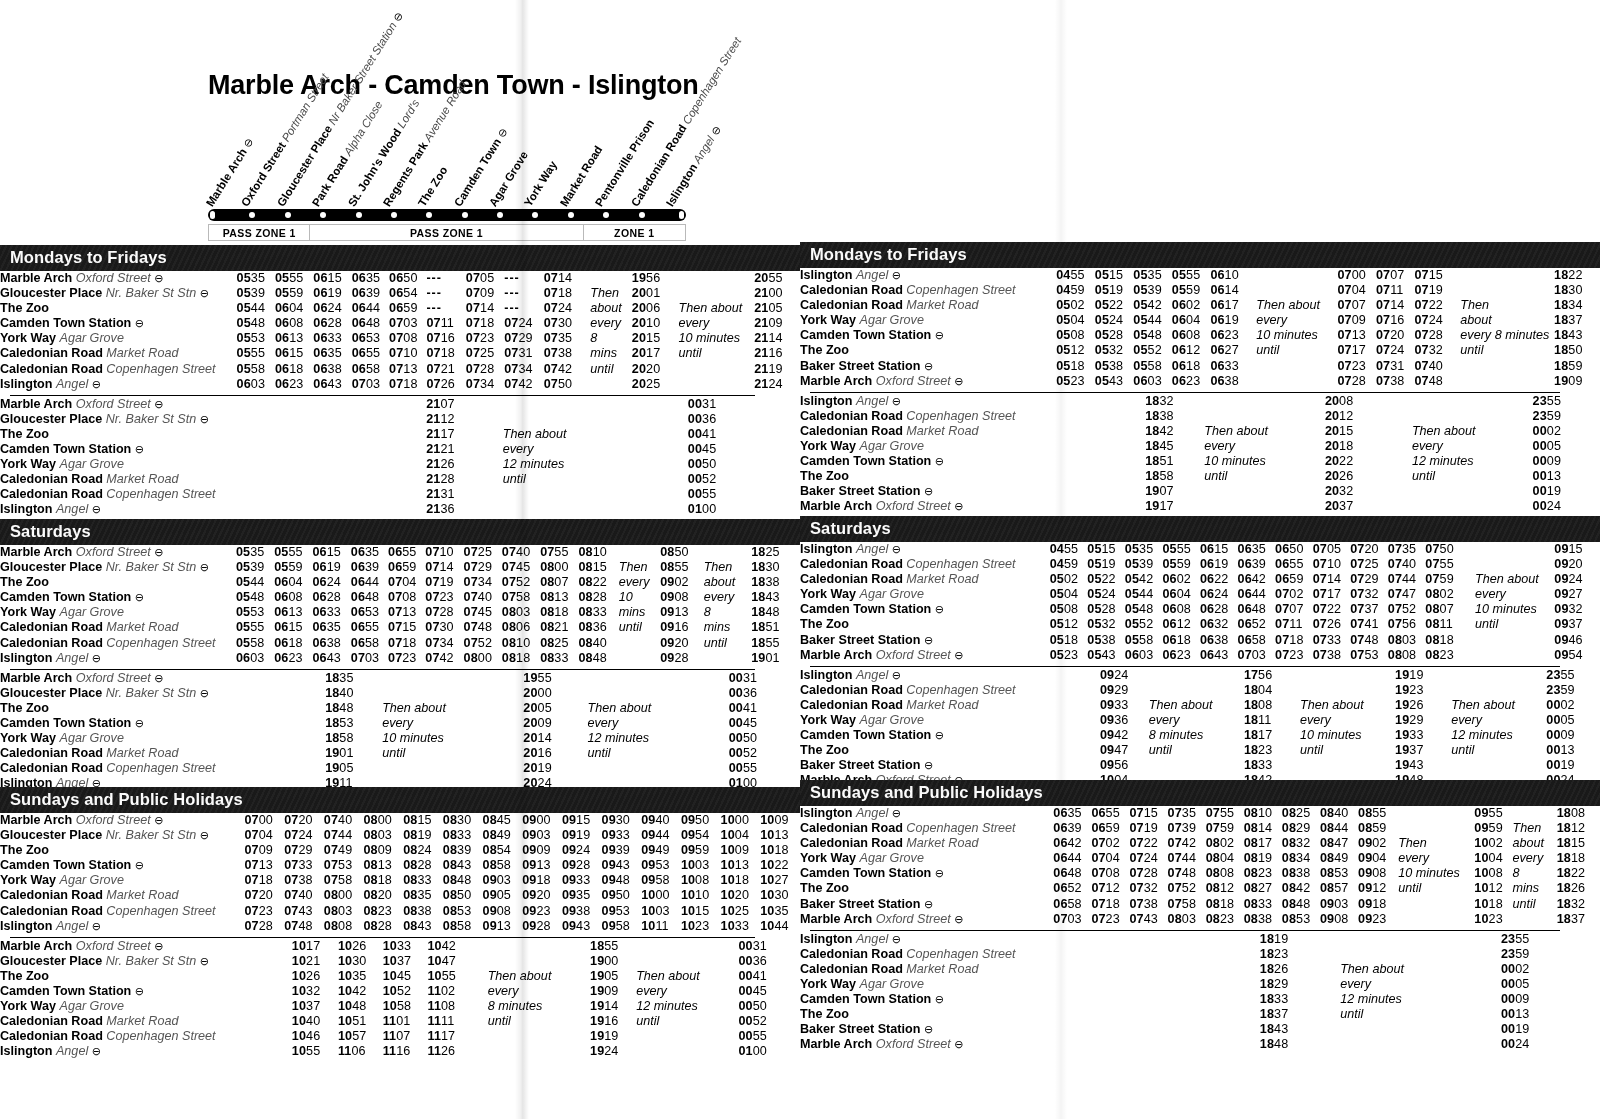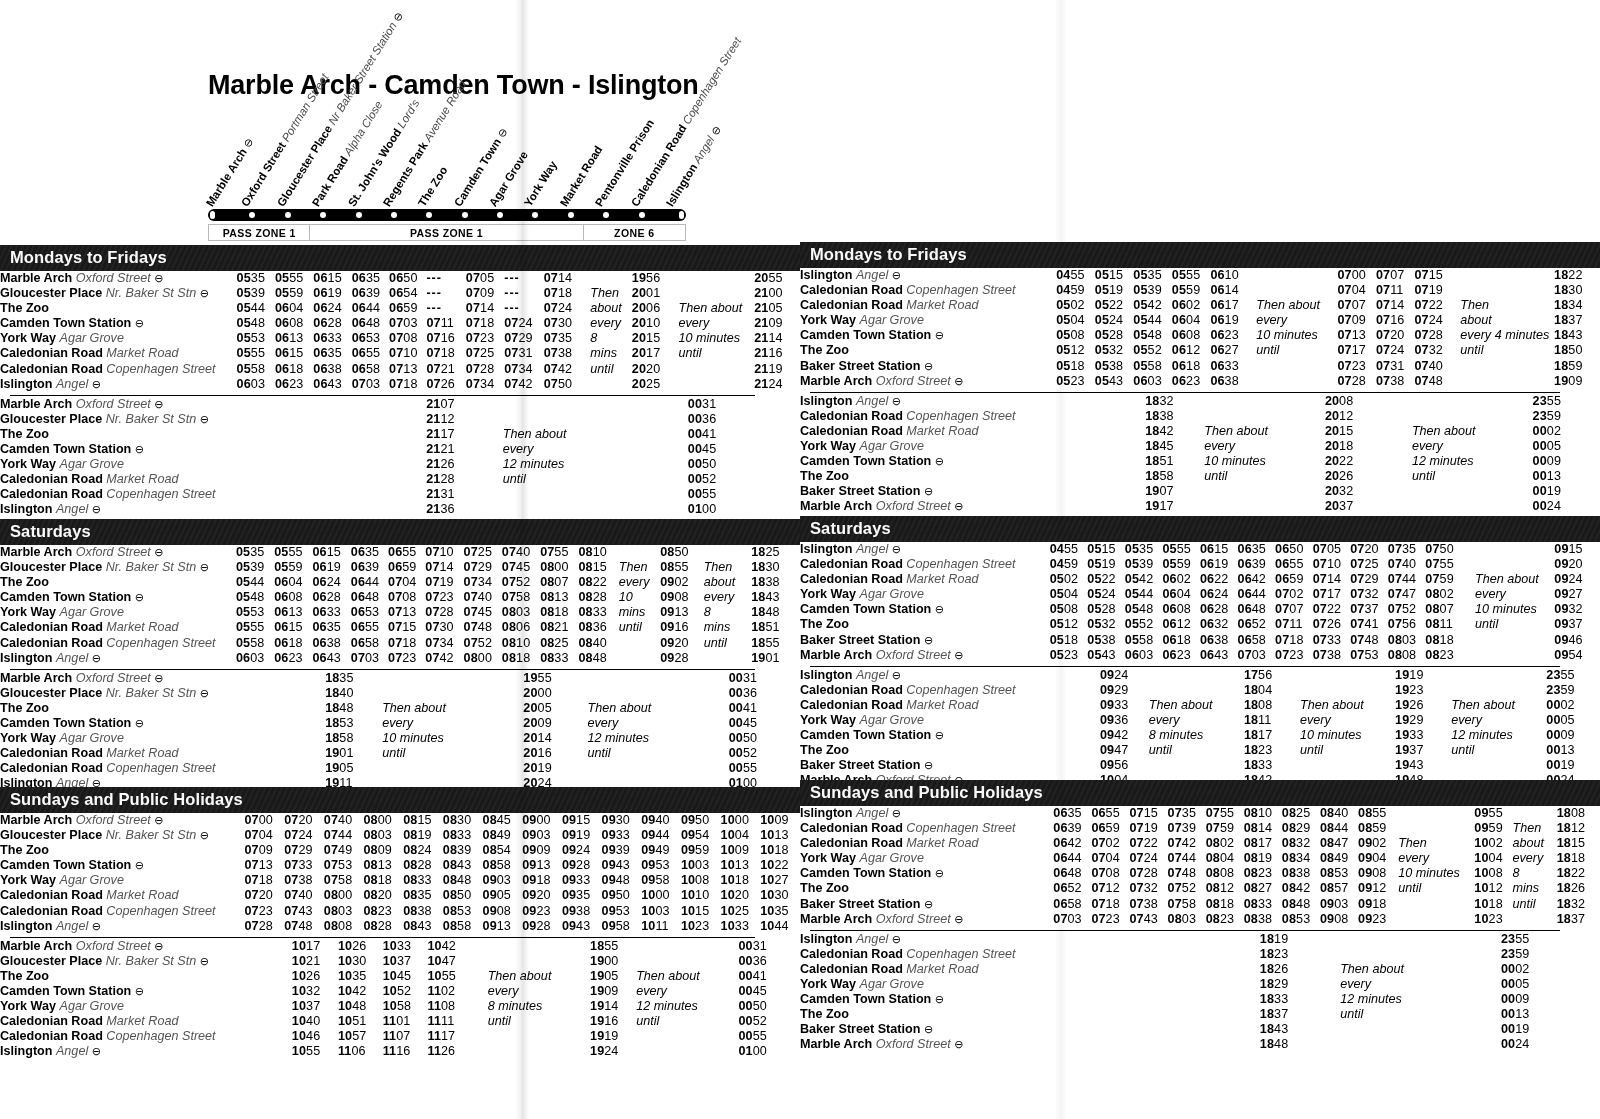--- a/index.html
+++ b/index.html
@@ -200,21 +200,21 @@
           <span class="dot" style="left:289.0769230769231px;"></span>
           <span class="dot" style="left:324.46153846153845px;"></span>
           <span class="dot" style="left:359.84615384615387px;"></span>
           <span class="dot" style="left:395.2307692307693px;"></span>
           <span class="dot" style="left:430.61538461538464px;"></span>
           <span class="endcap" style="right:2px;"></span>
         </div>
         <div class="zones">
           <div class="zone" style="flex:0 0 21.428571428571427%">PASS ZONE 1</div>
           <div class="zone" style="flex:0 0 57.14285714285714%">PASS ZONE 1</div>
-          <div class="zone" style="flex:0 0 21.428571428571427%">ZONE 6</div>
+          <div class="zone" style="flex:0 0 21.428571428571427%">ZONE 1</div>
         </div>
       </div>
       <div class="section" style="top:245px;">
         <div class="sec-head">Mondays to Fridays</div>
         <table class="tt">
           <colgroup>
             <col style="width:228px">
             <col style="width:37px">
             <col style="width:37px">
             <col style="width:37px">
@@ -1001,21 +1001,21 @@
               <td class="stop"><span class="nm">Camden Town Station</span> <span class="tube">⊖</span></td>
               <td class="t"><span class="hh">05</span><span class="mm">08</span></td>
               <td class="t"><span class="hh">05</span><span class="mm">28</span></td>
               <td class="t"><span class="hh">05</span><span class="mm">48</span></td>
               <td class="t"><span class="hh">06</span><span class="mm">08</span></td>
               <td class="t"><span class="hh">06</span><span class="mm">23</span></td>
               <td class="note">10 minutes</td>
               <td class="t"><span class="hh">07</span><span class="mm">13</span></td>
               <td class="t"><span class="hh">07</span><span class="mm">20</span></td>
               <td class="t"><span class="hh">07</span><span class="mm">28</span></td>
-              <td class="note">every 4 minutes</td>
+              <td class="note">every 8 minutes</td>
               <td class="t"><span class="hh">18</span><span class="mm">43</span></td>
             </tr>
             <tr>
               <td class="stop"><span class="nm">The Zoo</span></td>
               <td class="t"><span class="hh">05</span><span class="mm">12</span></td>
               <td class="t"><span class="hh">05</span><span class="mm">32</span></td>
               <td class="t"><span class="hh">05</span><span class="mm">52</span></td>
               <td class="t"><span class="hh">06</span><span class="mm">12</span></td>
               <td class="t"><span class="hh">06</span><span class="mm">27</span></td>
               <td class="note">until</td>

